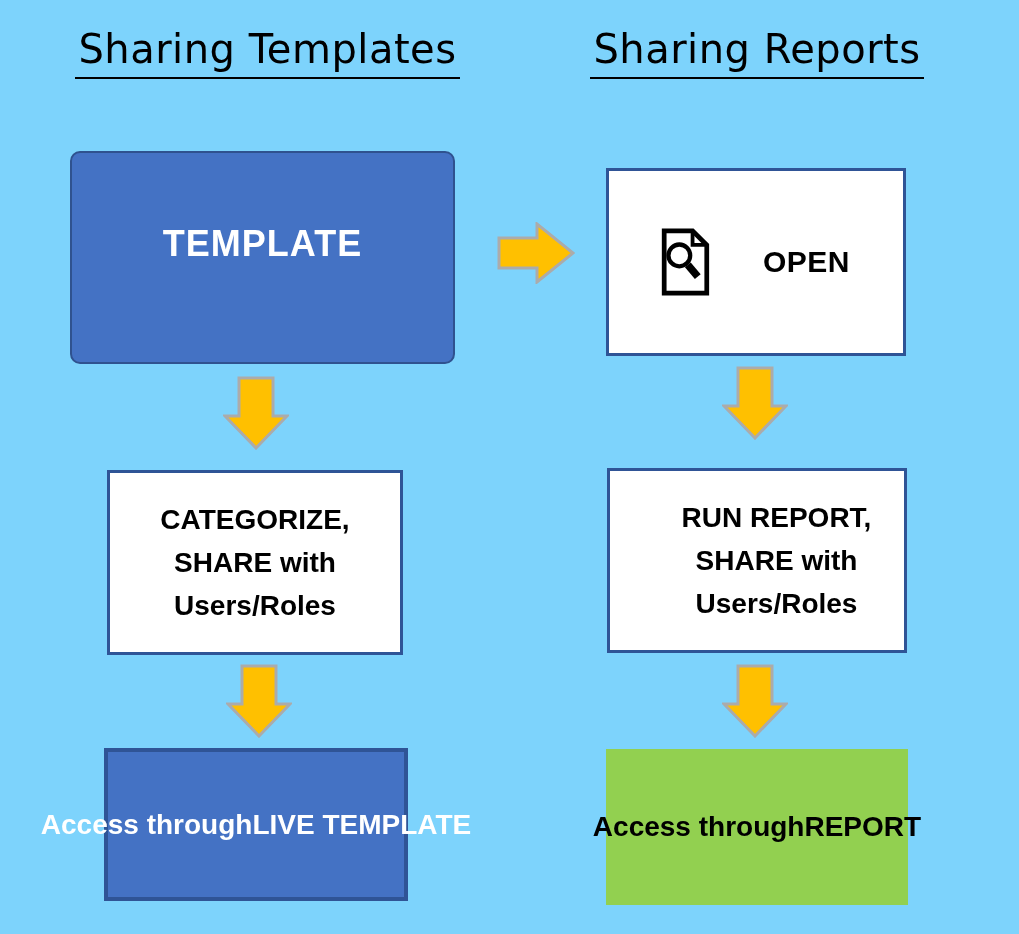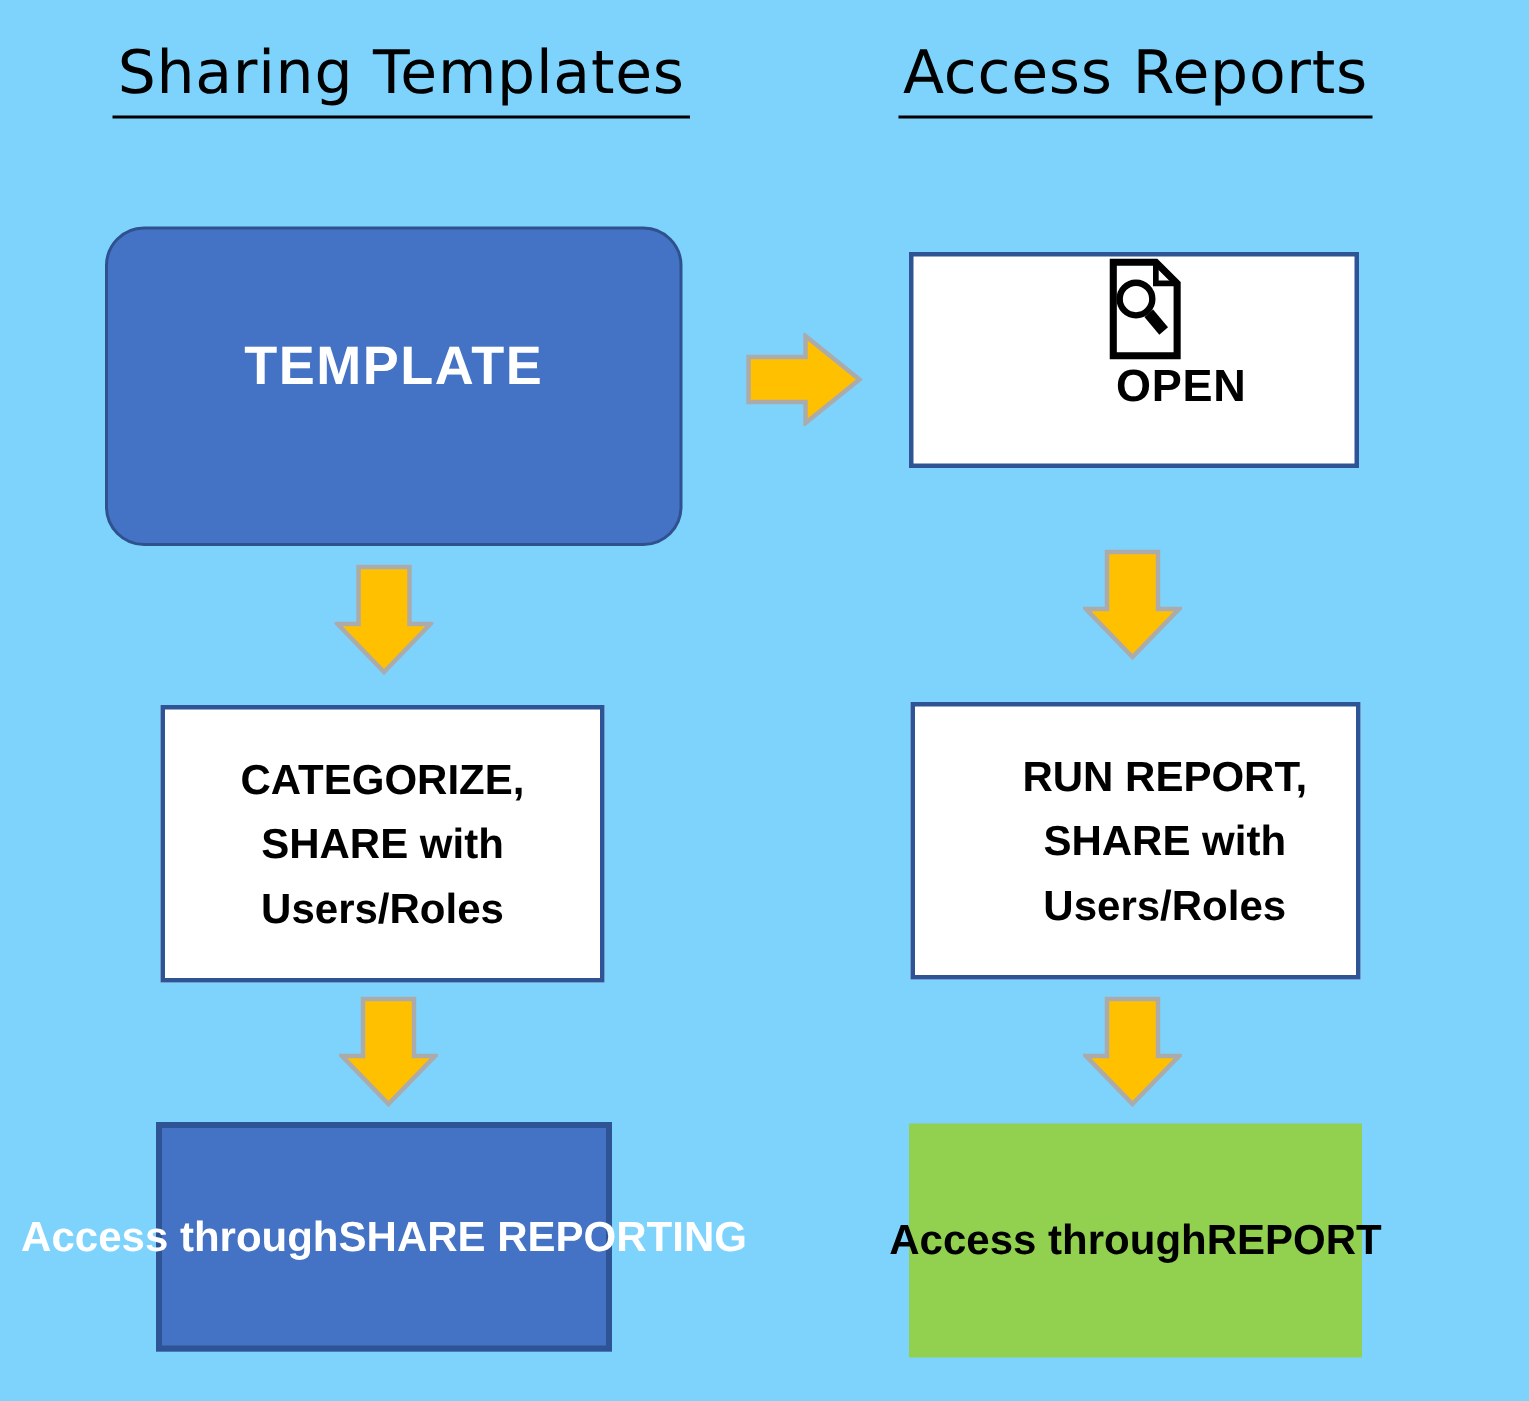--- a/index.html
+++ b/index.html
@@ -35,45 +35,44 @@
   }
   .title-left  { left: 60px;  width: 415px; }
   .title-right { left: 562px; width: 390px; }
 
   
   .template-box {
     left: 70px; top: 151px;
     width: 385px; height: 213px;
     background: #4472C4;
     border: 2.5px solid #2F528F;
-    border-radius: 26px;
+    border-radius: 10px;
     box-sizing: border-box;
     display: flex;
     align-items: flex-start;
     justify-content: center;
   }
   .template-box .label {
     margin-top: 70px;
     font-size: 36px;
     font-weight: bold;
     color: #ffffff;
     letter-spacing: 1px;
   }
 
   
   .open-box {
     left: 606px; top: 168px;
-    width: 300px; height: 144px;
+    width: 300px; height: 188px;
     background: #ffffff;
     border: 3.5px solid #2F5496;
     box-sizing: border-box;
     display: flex;
     align-items: center;
-    padding-left: 13px;
-    flex-direction: column;
+    padding-left: 48px;
   }
   .open-box .label {
     margin-left: 50px;
     font-size: 30px;
     font-weight: bold;
     color: #000000;
     letter-spacing: 0.5px;
   }
   .doc-icon { width: 56px; height: 70px; flex: 0 0 auto; }
 
@@ -131,21 +130,21 @@
 </style>
 </head>
 <body>
 
 <div class="canvas">
 
   <div class="col-title title-left">
     <span class="underlined">Sharing Templates</span>
   </div>
   <div class="col-title title-right">
-    <span class="underlined">Access Reports</span>
+    <span class="underlined">Sharing Reports</span>
   </div>
 
   <div class="abs template-box">
     <span class="label">TEMPLATE</span>
   </div>
 
   <svg class="abs arrow-svg" style="left:497px; top:222px;" width="78" height="62" viewBox="0 0 78 62">
     <polygon points="2,16 40,16 40,2 76,31 40,60 40,46 2,46" fill="#FFC000" stroke="#ABABAB" stroke-width="3"></polygon>
   </svg>
 
@@ -182,21 +181,21 @@
   <svg class="abs arrow-svg" style="left:226px; top:664px;" width="66" height="74" viewBox="0 0 66 74">
     <polygon points="16,2 50,2 50,40 64,40 33,72 2,40 16,40" fill="#FFC000" stroke="#ABABAB" stroke-width="3"></polygon>
   </svg>
 
   <svg class="abs arrow-svg" style="left:722px; top:664px;" width="66" height="74" viewBox="0 0 66 74">
     <polygon points="16,2 50,2 50,40 64,40 33,72 2,40 16,40" fill="#FFC000" stroke="#ABABAB" stroke-width="3"></polygon>
   </svg>
 
   <div class="abs access-box access-live">
     <span class="line">Access through</span>
-    <span class="line">SHARE REPORTING</span>
+    <span class="line">LIVE TEMPLATE</span>
   </div>
 
   <div class="abs access-box access-archive">
     <span class="line">Access through</span>
     <span class="line">REPORT</span>
   </div>
 
 </div>
 
 </body></html>

